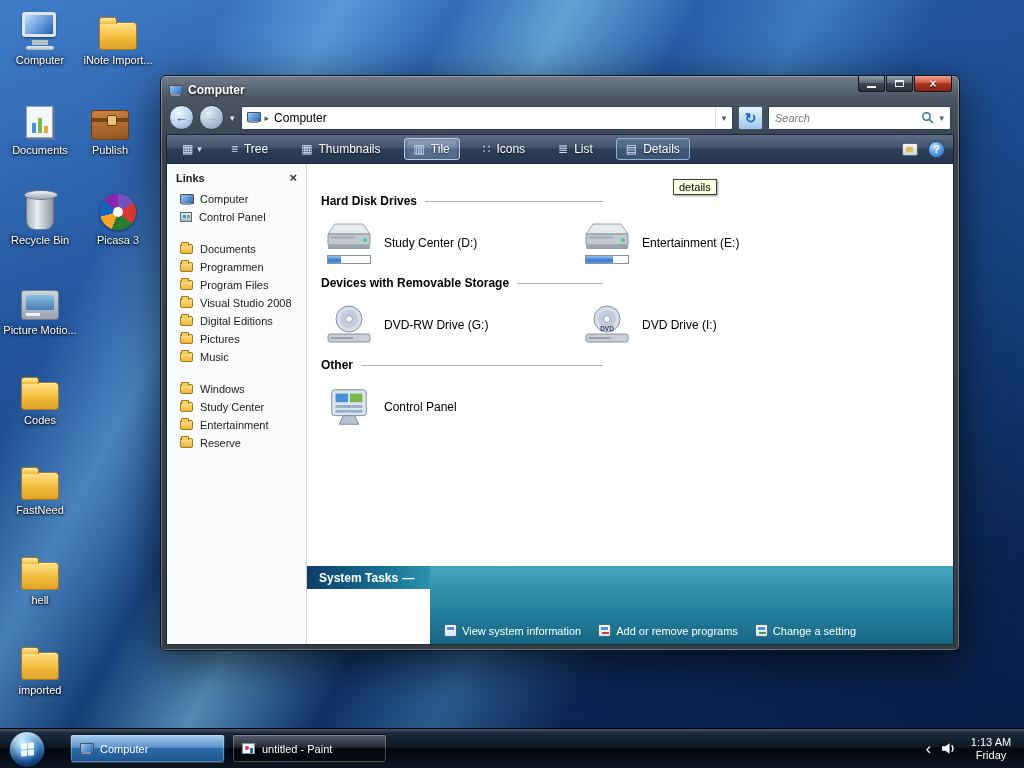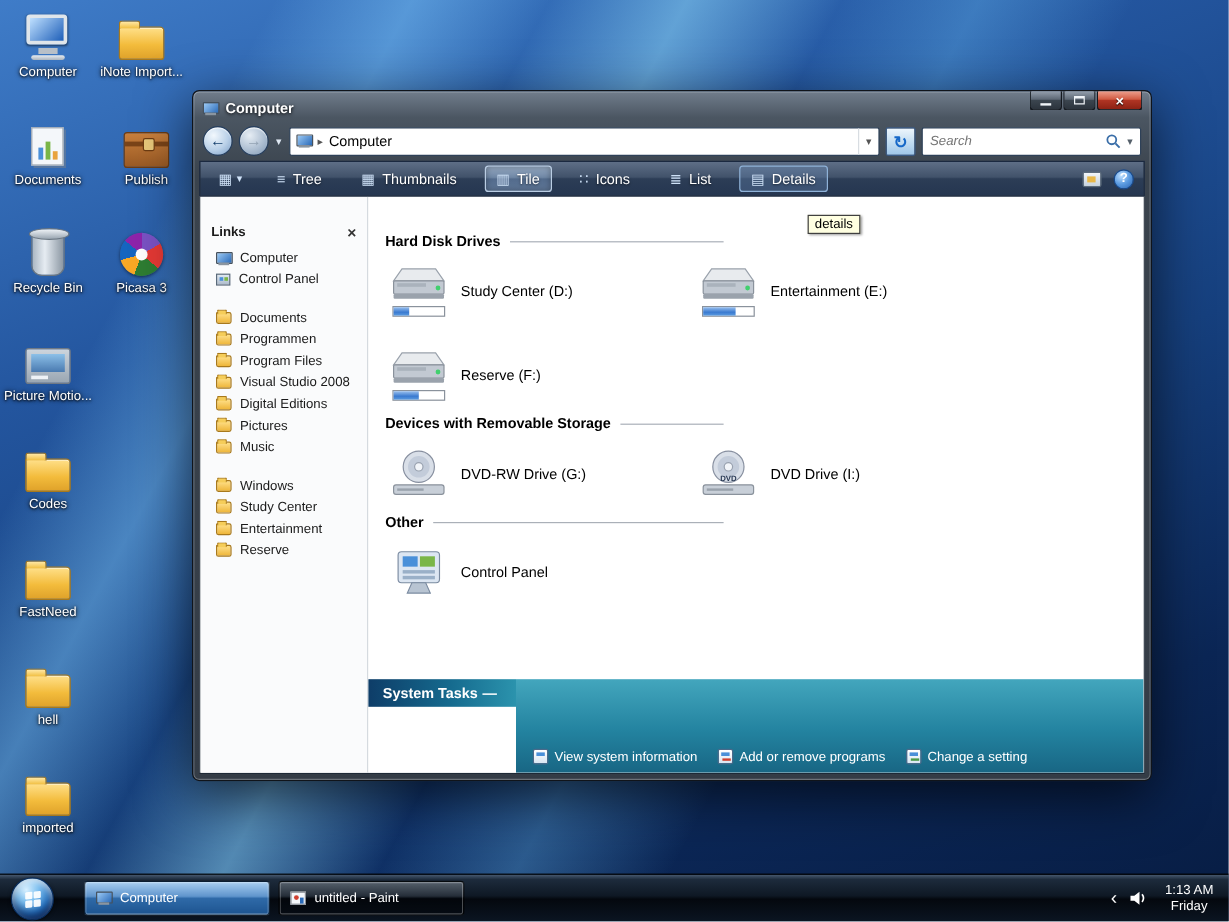--- a/index.html
+++ b/index.html
@@ -100,21 +100,21 @@
   .tb-btn.selected{background:linear-gradient(#97abc4,#6e86a4 45%,#536b8c 50%,#5f7899);border-color:#bacde3;box-shadow:inset 0 0 5px rgba(0,0,0,.35);}
   .tb-btn.focused{background:rgba(125,165,215,.25);border-color:#8fb2d8;}
   .tb-spacer{flex:1;}
   .tb-mark{width:16px;height:13px;background:linear-gradient(#f2f6fa,#c6d2de);border:1px solid #5a6a7a;border-radius:2px;margin-right:10px;position:relative;flex:none;}
   .tb-mark::before{content:"";position:absolute;left:3px;top:3px;width:7px;height:5px;background:#e8b84a;}
   .help-btn{width:17px;height:17px;border-radius:50%;border:1px solid #1a4a8a;color:#fff;font-size:11px;font-weight:bold;display:flex;align-items:center;justify-content:center;flex:none;
     background:radial-gradient(circle at 35% 30%,#bfe0ff,#5a9ae0 50%,#2a62b0);}
 
   .window-body{flex:1;margin:0 5px 5px;display:flex;background:#fff;border:1px solid #1e2936;border-top:none;overflow:hidden;}
 
-  .sidebar{width:140px;flex:none;background:#fafbfc;border-right:1px solid #cdd2d8;font-size:11px;color:#1a1a1a;padding-top:18px;}
+  .sidebar{width:140px;flex:none;background:#fafbfc;border-right:1px solid #cdd2d8;font-size:11px;color:#1a1a1a;padding-top:2px;}
   .side-head{display:flex;align-items:center;justify-content:space-between;padding:5px 9px 6px;font-weight:bold;font-size:11px;}
   .side-x{font-size:13px;color:#333;line-height:1;}
   .side-item{display:flex;align-items:center;gap:7px;padding:3px 4px 3px 13px;}
   .grp{margin-top:14px;}
 
   .main{flex:1;display:flex;flex-direction:column;background:#fff;min-width:0;}
   .sections{flex:1;overflow:hidden;padding-top:20px;}
   .section-header{display:flex;align-items:center;gap:8px;margin:10px 14px 2px;width:282px;font-size:12px;font-weight:bold;color:#000;}
   .section-header .rule{flex:1;height:1px;background:#aab0b8;}
   .tiles{display:grid;grid-template-columns:258px 258px;margin:12px 0 8px 16px;row-gap:24px;}
@@ -179,21 +179,21 @@
     <div class="dicon-glyph">
         <div class="ico-docs">
           <span class="page"></span>
           <span class="bar1"></span>
           <span class="bar2"></span>
           <span class="bar3"></span>
         </div>
       </div>
     <div class="dicon-label">Documents</div>
   </div>
-  <div class="dicon" style="left:84px;top:98px">
+  <div class="dicon" style="left:72px;top:98px">
     <div class="dicon-glyph">
         <div class="ico-publish"></div>
       </div>
     <div class="dicon-label">Publish</div>
   </div>
   <div class="dicon" style="left:2px;top:188px">
     <div class="dicon-glyph">
         <div class="ico-bin"></div>
       </div>
     <div class="dicon-label">Recycle Bin</div>
@@ -411,35 +411,20 @@
                     <rect x="6" y="14" width="24" height="3" fill="#aab2bc"></rect>
                     <circle cx="40" cy="18" r="2" fill="#41d06e"></circle>
                     <rect x="3" y="23" width="42" height="4" rx="1" fill="#9aa2ac"></rect>
                   </svg>
                 <div class="cap-bar">
                     <div class="fill" style="width: 65%;"></div>
                   </div>
               </div>
               <span class="tile-label">Entertainment (E:)</span>
             </div>
-            <div class="tile">
-              <div class="tile-iconcol">
-                <svg width="48" height="30" viewBox="0 0 48 30">
-                    <polygon points="10,2 38,2 45,12 3,12" fill="#e8ebee" stroke="#9aa2ac"></polygon>
-                    <rect x="3" y="12" width="42" height="11" rx="1" fill="#c2c9d2" stroke="#8a929c"></rect>
-                    <rect x="6" y="14" width="24" height="3" fill="#aab2bc"></rect>
-                    <circle cx="40" cy="18" r="2" fill="#41d06e"></circle>
-                    <rect x="3" y="23" width="42" height="4" rx="1" fill="#9aa2ac"></rect>
-                  </svg>
-                <div class="cap-bar">
-                    <div class="fill" style="width: 50%;"></div>
-                  </div>
-              </div>
-              <span class="tile-label">Reserve (F:)</span>
-            </div>
           </div>
 
           <div class="section-header">
             <span>Devices with Removable Storage</span>
               <span class="rule"></span>
           </div>
           <div class="tiles">
             <div class="tile">
               <div class="tile-iconcol">
                 <svg width="48" height="42" viewBox="0 0 48 42">

